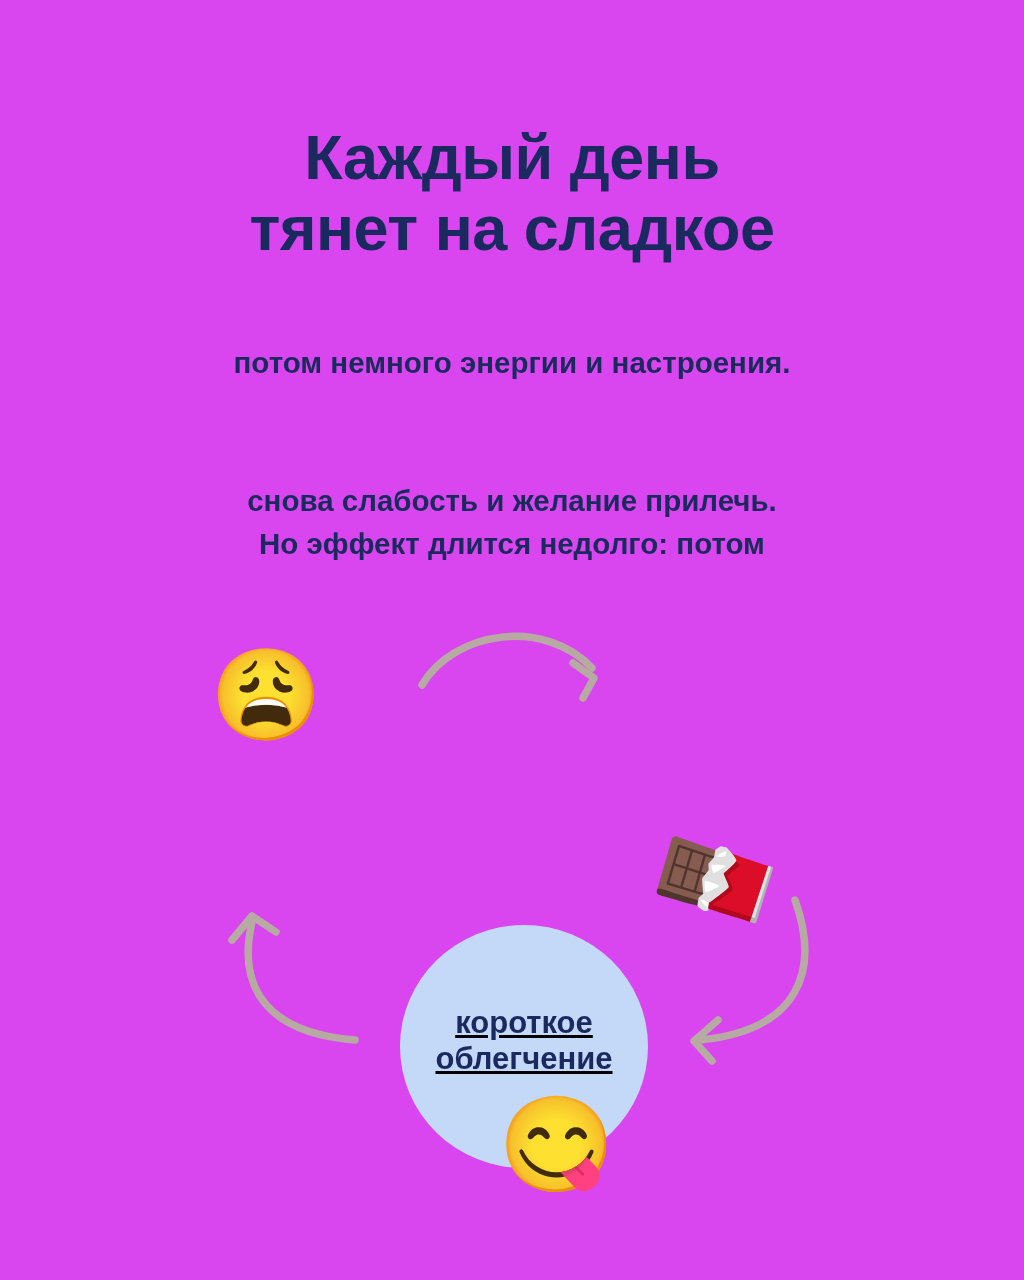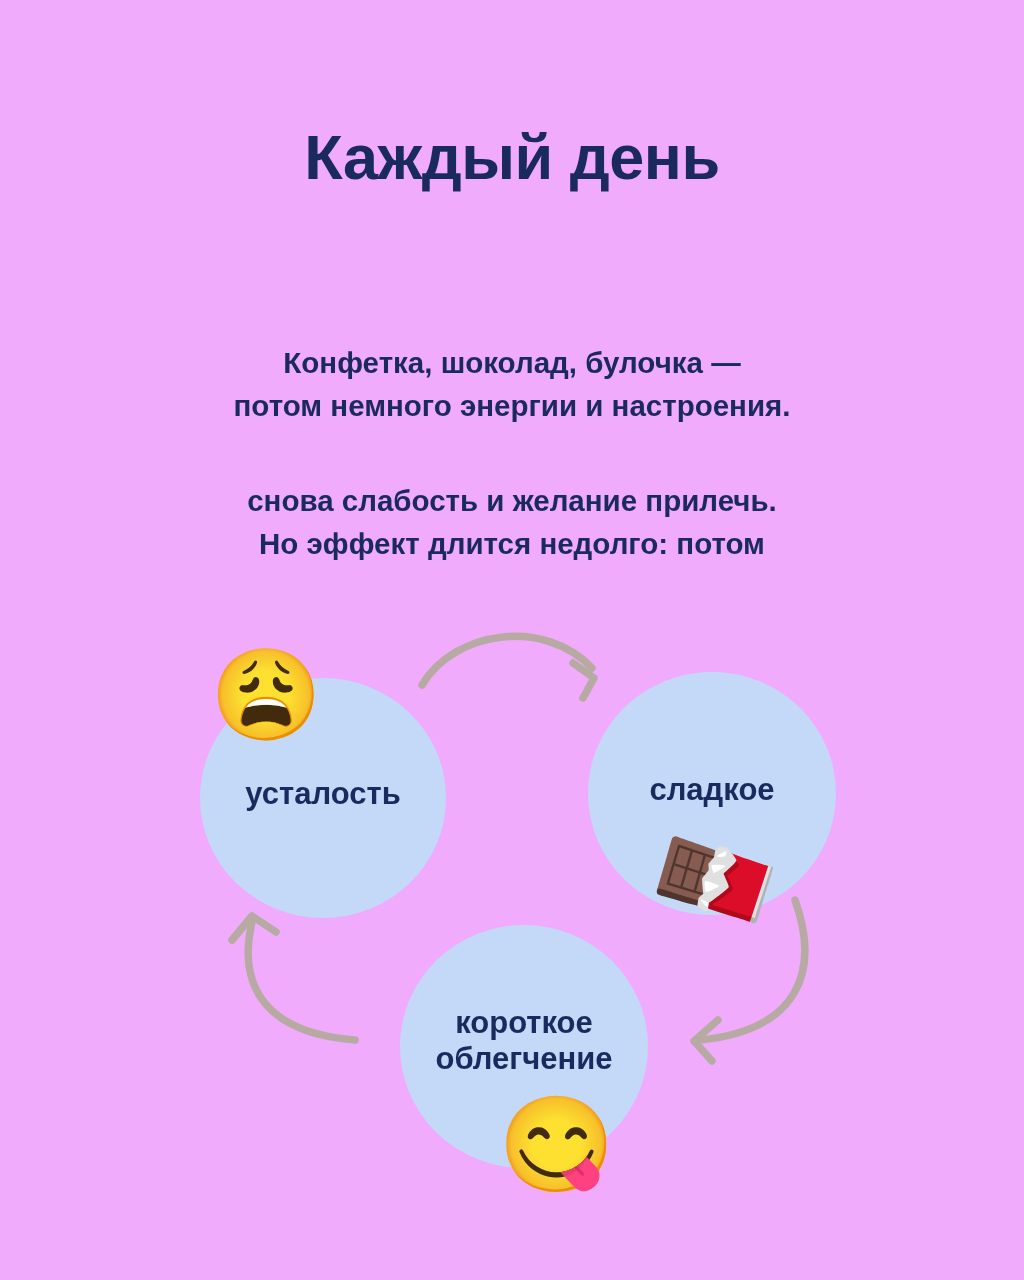--- a/index.html
+++ b/index.html
@@ -12,21 +12,21 @@
     background: #eef4fd;
     font-family: "Liberation Sans", sans-serif;
     overflow: hidden;
     position: relative;
   }
 
   #page {
     position: relative;
     width: 1024px;
     height: 1280px;
-    background: #f0abfc;
+    background: #d946ef;
     overflow: hidden;
   }
 
   
   .headline {
     position: absolute;
     left: 0;
     top: 122px;
     width: 1024px;
     text-align: center;
@@ -81,21 +81,21 @@
     z-index: 2;
   }
 
   
   .node-fatigue { left: 200px; top: 78px;  width: 246px; height: 240px; }
   .node-fatigue .node-label { transform: translateY(-4px); }
 
   .node-sweet   { left: 588px; top: 72px;  width: 248px; height: 243px; }
   .node-sweet .node-label { transform: translateY(-4px); }
 
-  .node-relief  { left: 400px; top: 325px; width: 248px; height: 243px; }
+  .node-relief  { left: 400px; top: 325px; width: 248px; height: 243px; text-decoration: underline; }
   .node-relief .node-label { transform: translateY(-6px); }
 
   
   .emoji {
     position: absolute;
     z-index: 5;
     line-height: 1;
     user-select: none;
   }
   .emoji-weary      { left: 210px; top: 50px;  font-size: 90px; }
@@ -112,24 +112,24 @@
     z-index: 3;
   }
 </style>
 </head>
 <body>
 
 <div id="page">
 
   <div class="headline">
     <span class="hl-line">Каждый день</span>
+    <span class="hl-line">тянет на сладкое</span>
   </div>
 
   <div class="para para-1">
-    <span class="p-line">Конфетка, шоколад, булочка —</span>
     <span class="p-line">потом немного энергии и настроения.</span>
   </div>
 
   <div class="para para-2">
     <span class="p-line">снова слабость и желание прилечь.</span>
     <span class="p-line">Но эффект длится недолго: потом</span>
   </div>
 
   <div class="diagram">
 
@@ -144,28 +144,22 @@
         <path d="M 795,300 C 820,370 800,430 700,440" fill="none" stroke="#b7aaa3" stroke-width="7.5" stroke-linecap="round"></path>
         <path d="M 718,420 L 694,441 L 712,461" fill="none" stroke="#b7aaa3" stroke-width="7.5" stroke-linecap="round" stroke-linejoin="round"></path>
       </g>
 
       <g>
         <path d="M 355,440 C 255,432 238,376 253,318" fill="none" stroke="#b7aaa3" stroke-width="7.5" stroke-linecap="round"></path>
         <path d="M 232,340 L 252,316 L 276,332" fill="none" stroke="#b7aaa3" stroke-width="7.5" stroke-linecap="round" stroke-linejoin="round"></path>
       </g>
     </svg>
 
-    <div class="node node-fatigue">
-      <span class="node-label">усталость</span>
-    </div>
     <span class="emoji emoji-weary">😩</span>
 
-    <div class="node node-sweet">
-      <span class="node-label">сладкое</span>
-    </div>
     <span class="emoji emoji-chocolate">🍫</span>
 
     <div class="node node-relief">
       <span class="node-label">короткое
 облегчение</span>
     </div>
     <span class="emoji emoji-yum">😋</span>
 
   </div>
 </div>

